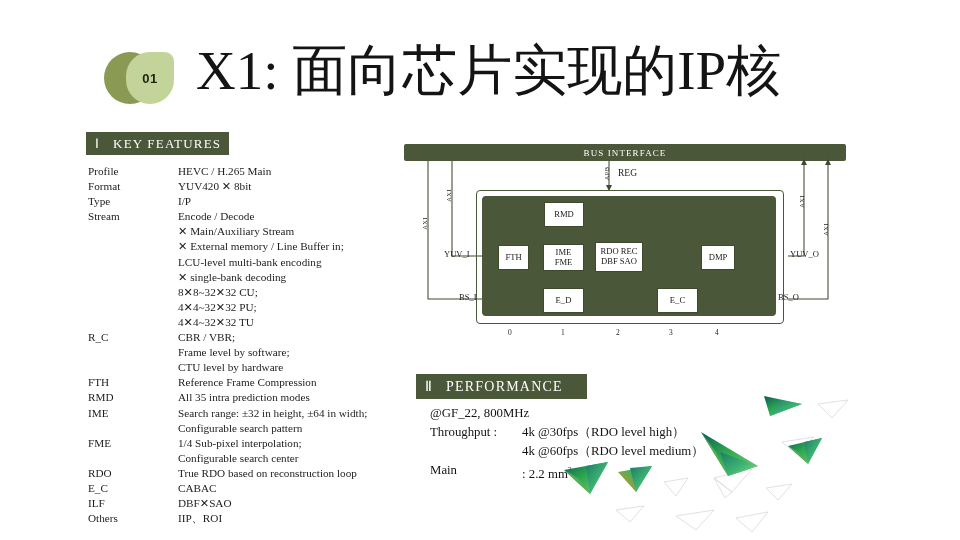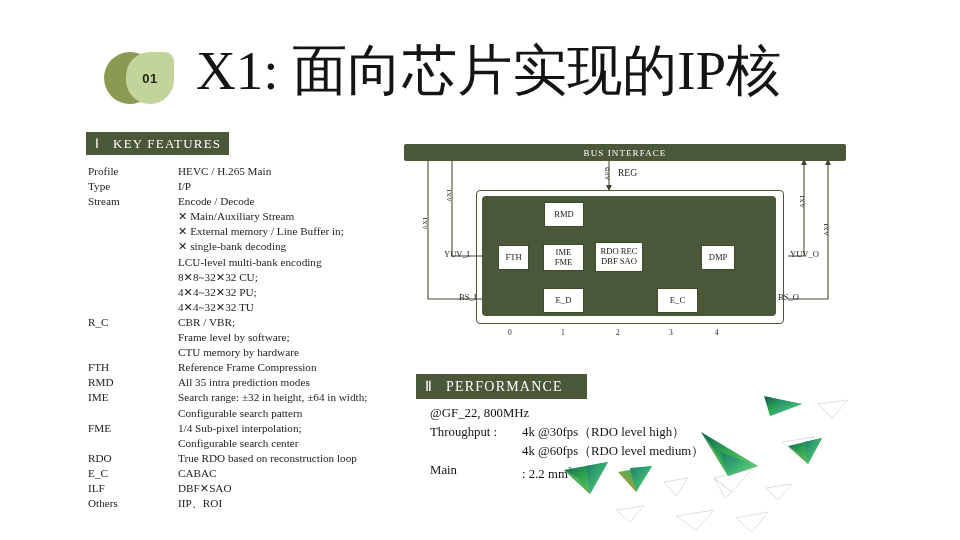--- a/index.html
+++ b/index.html
@@ -80,42 +80,46 @@
     <span class="rn">Ⅰ</span>
     <span>KEY FEATURES</span>
   </div>
 
   <div class="kf" id="kf-table">
       <div class="row">
         <div class="k">Profile</div>
         <div class="v">HEVC / H.265 Main</div>
       </div>
       <div class="row">
+        <div class="k">Format</div>
+        <div class="v">YUV420 ✕ 8bit</div>
+      </div>
+      <div class="row">
         <div class="k">Type</div>
         <div class="v">I/P</div>
       </div>
       <div class="row">
         <div class="k">Stream</div>
         <div class="v">Encode / Decode</div>
       </div>
       <div class="row">
         <div class="k"></div>
         <div class="v">✕ Main/Auxiliary Stream</div>
       </div>
       <div class="row">
         <div class="k"></div>
         <div class="v">✕ External memory / Line Buffer in;</div>
       </div>
       <div class="row">
         <div class="k"></div>
+        <div class="v">LCU-level multi-bank encoding</div>
+      </div>
+      <div class="row">
+        <div class="k"></div>
         <div class="v">✕ single-bank decoding</div>
-      </div>
-      <div class="row">
-        <div class="k"></div>
-        <div class="v">LCU-level multi-bank encoding</div>
       </div>
       <div class="row">
         <div class="k"></div>
         <div class="v">8✕8~32✕32 CU;</div>
       </div>
       <div class="row">
         <div class="k"></div>
         <div class="v">4✕4~32✕32 PU;</div>
       </div>
       <div class="row">
@@ -125,21 +129,21 @@
       <div class="row">
         <div class="k">R_C</div>
         <div class="v">CBR / VBR;</div>
       </div>
       <div class="row">
         <div class="k"></div>
         <div class="v">Frame level by software;</div>
       </div>
       <div class="row">
         <div class="k"></div>
-        <div class="v">CTU memory by hardware</div>
+        <div class="v">CTU level by hardware</div>
       </div>
       <div class="row">
         <div class="k">FTH</div>
         <div class="v">Reference Frame Compression</div>
       </div>
       <div class="row">
         <div class="k">RMD</div>
         <div class="v">All 35 intra prediction modes</div>
       </div>
       <div class="row">

